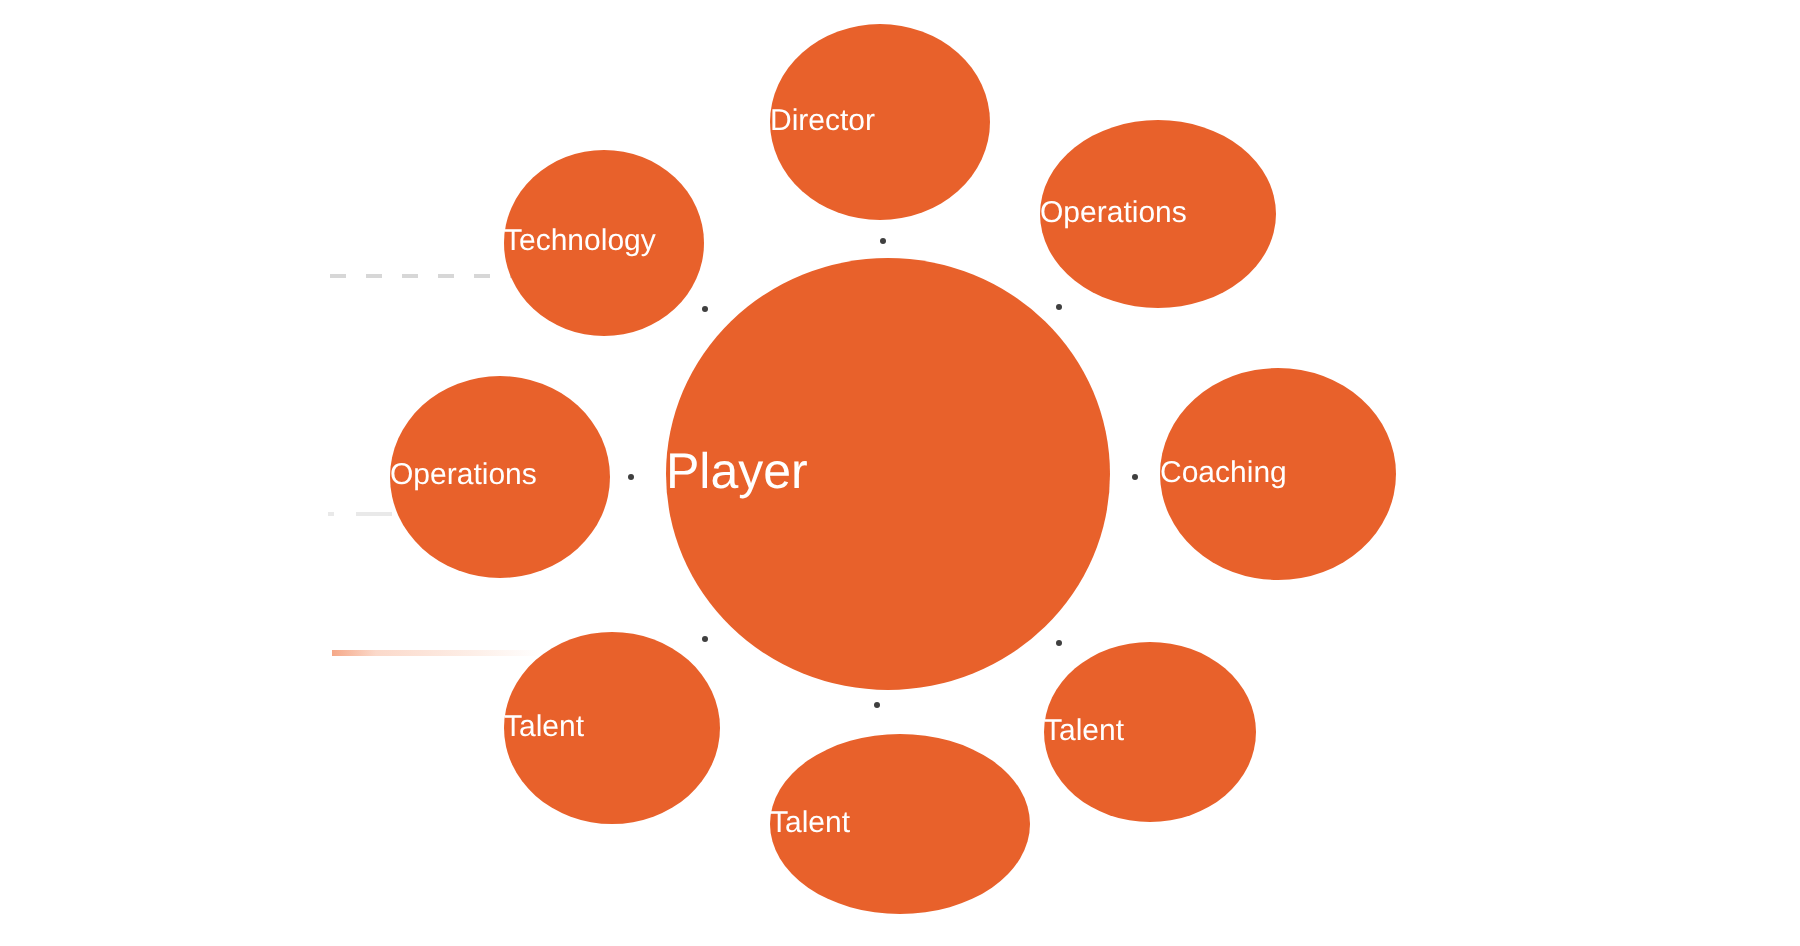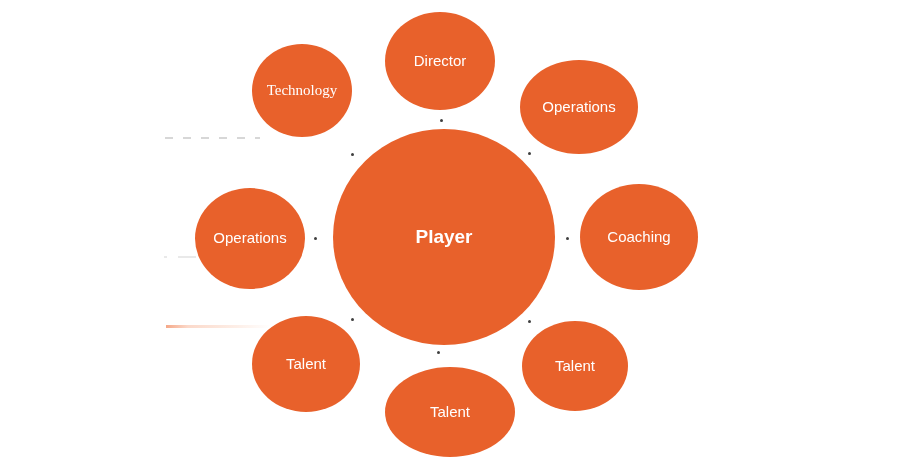--- a/index.html
+++ b/index.html
@@ -15,32 +15,32 @@
     background: var(--bg, #ffffff);
     overflow: hidden;
   }
   .node {
     position: absolute;
     border-radius: 50%;
     background: var(--accent, #E8612B);
     color: var(--node-text, #ffffff);
     display: flex;
     align-items: center;
-    justify-content: center;
+    justify-content: flex-start;
     text-align: center;
     line-height: 1.1;
   }
   .node-center {
     left: 333px; top: 129px; width: 222px; height: 216px;
-    font-size: 19px;
-    font-weight: bold;
+    font-size: 25px;
+    font-weight: normal;
   }
   .node-sat { font-size: 15px; font-weight: 400; }
   .sat-director    { left: 385px; top: 12px;  width: 110px; height: 98px; }
-  .sat-technology  { left: 252px; top: 44px;  width: 100px; height: 93px; font-family: Liberation Serif, serif; }
+  .sat-technology  { left: 252px; top: 75px;  width: 100px; height: 93px; }
   .sat-operations  { left: 520px; top: 60px;  width: 118px; height: 94px; }
   .sat-facilities  { left: 195px; top: 188px; width: 110px; height: 101px; }
   .sat-coaching    { left: 580px; top: 184px; width: 118px; height: 106px; }
   .sat-academy     { left: 252px; top: 316px; width: 108px; height: 96px; }
   .sat-human       { left: 522px; top: 321px; width: 106px; height: 90px; }
   .sat-talent      { left: 385px; top: 367px; width: 130px; height: 90px; }
   .dot {
     position: absolute;
     width: 3px; height: 3px;
     border-radius: 50%;

